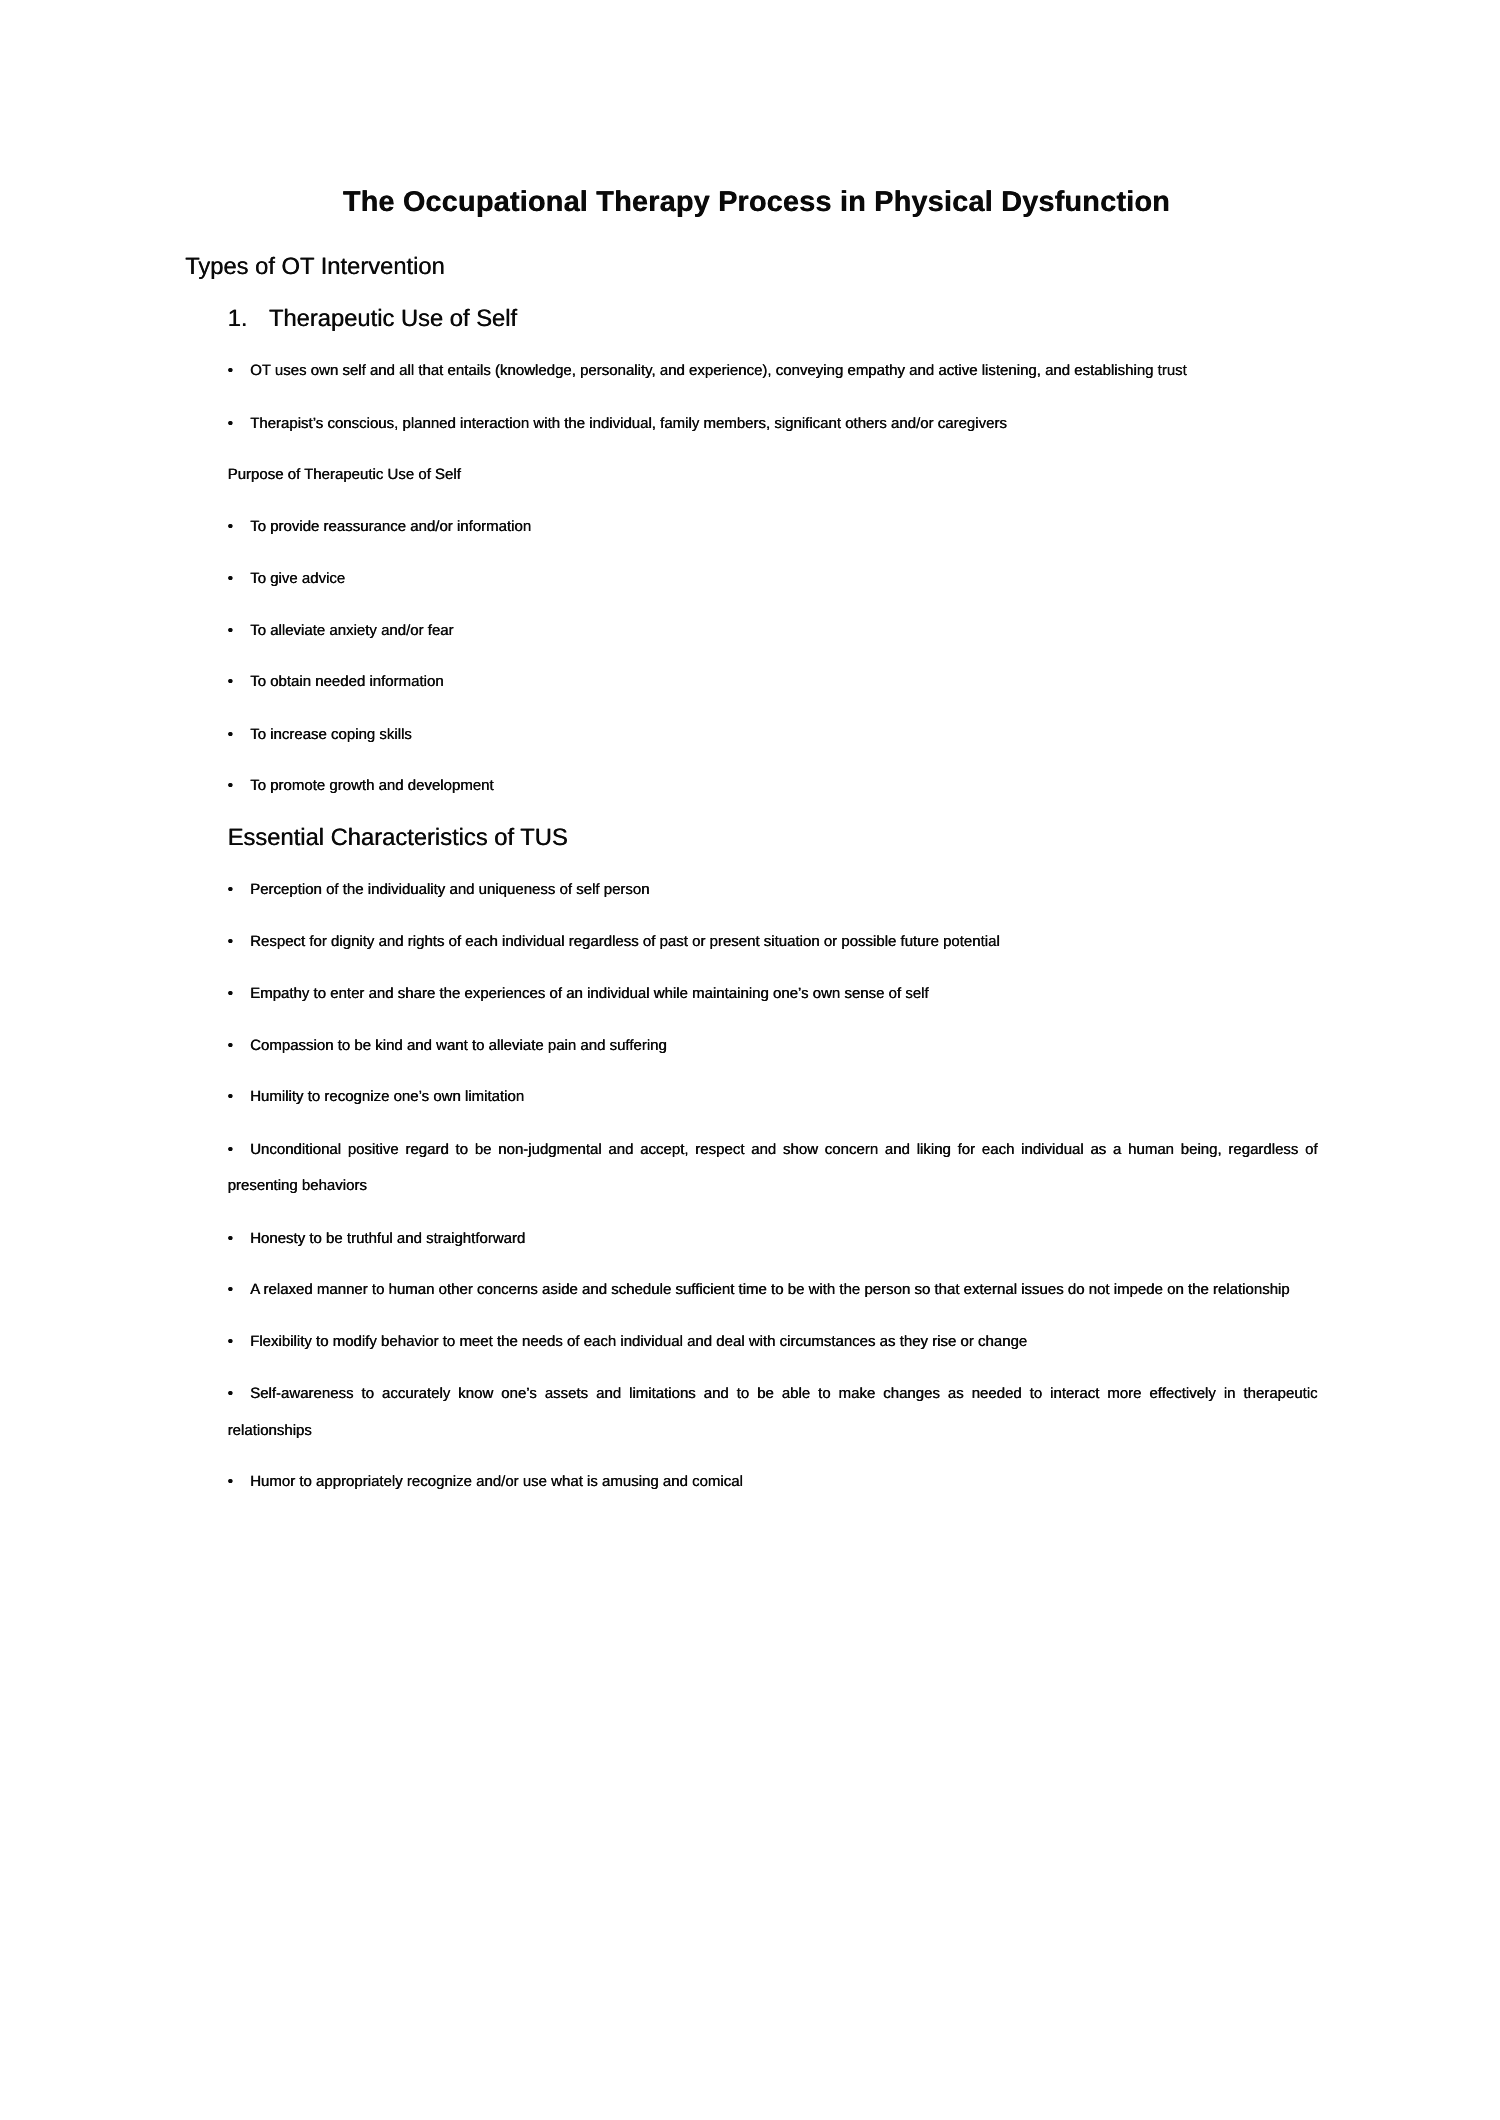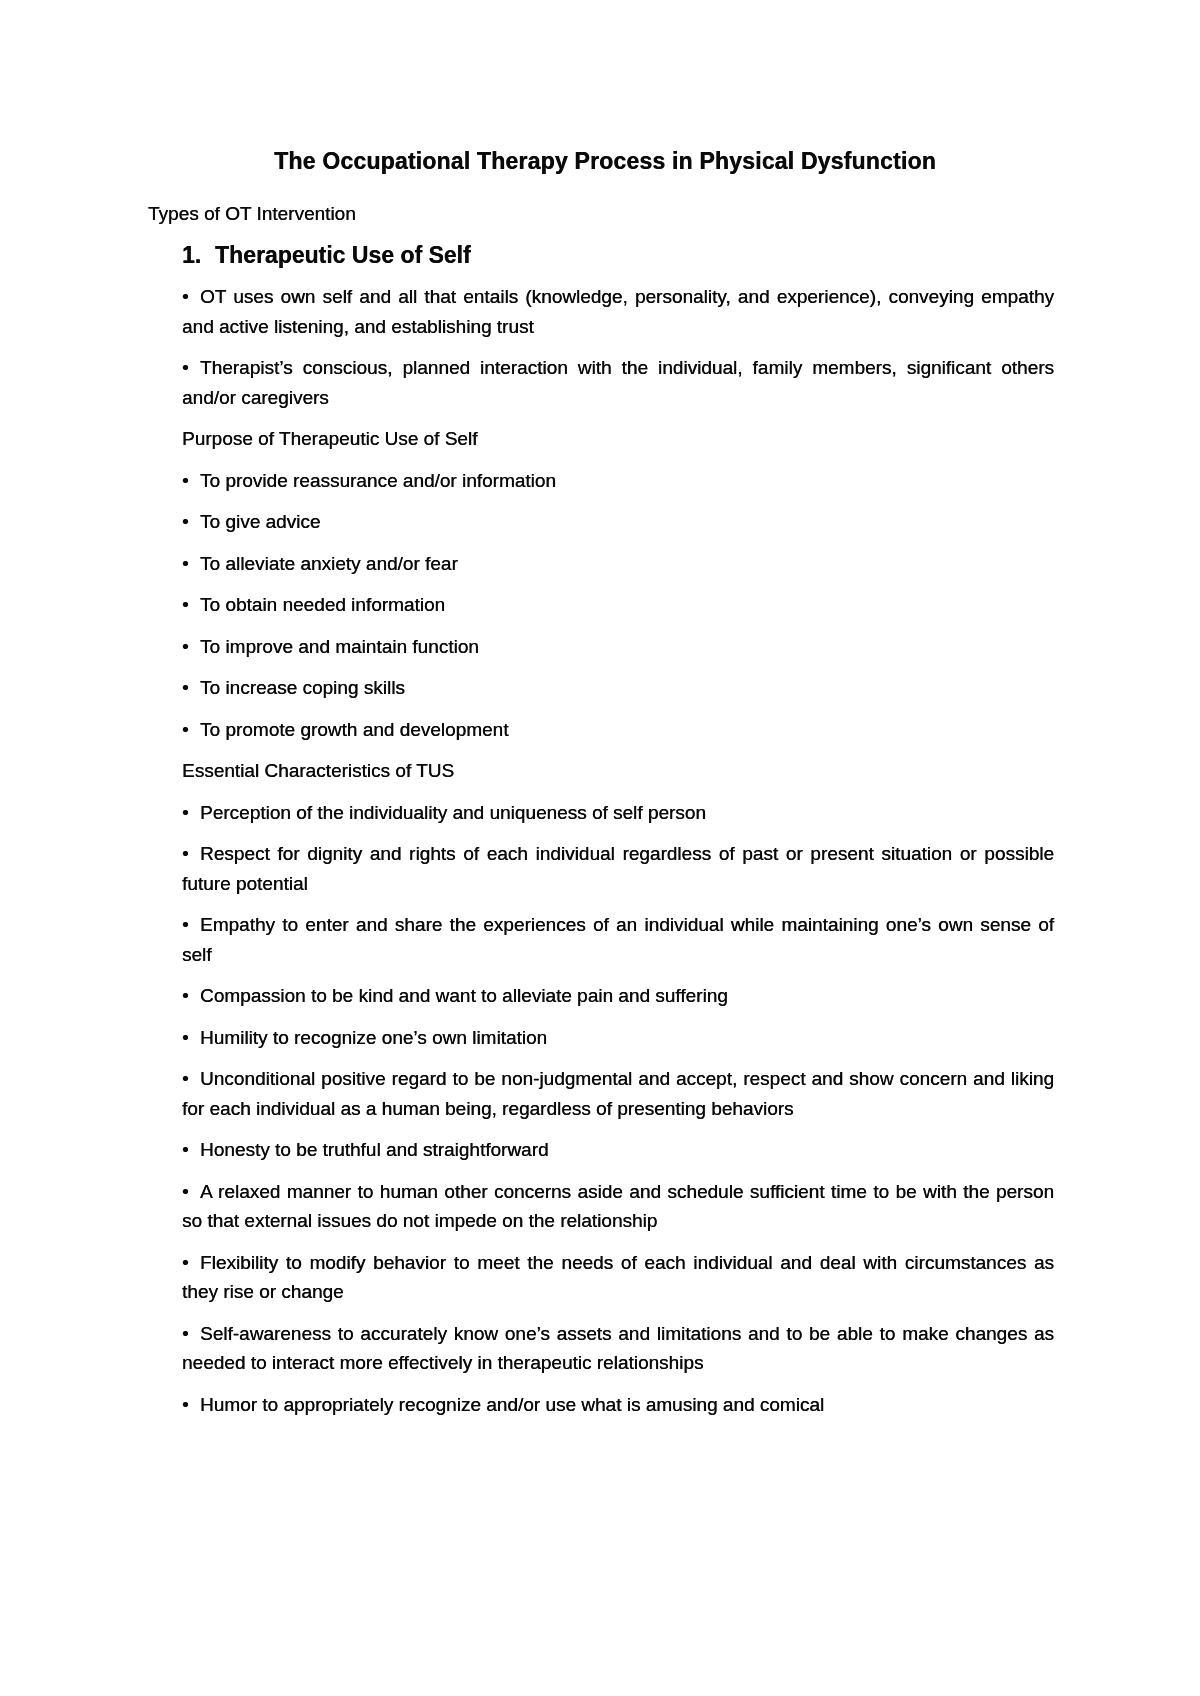--- a/index.html
+++ b/index.html
@@ -25,35 +25,35 @@
   .doc-title {
     font-size: 23px;
     font-weight: 700;
     line-height: 30px;
     text-align: center;
     margin: 0 0 23px 0;
     letter-spacing: 0.2px;
     text-shadow: 0.4px 0 0 currentColor;
   }
   .para {
-    font-size: 19px;
+    font-size: 12px;
     line-height: 29.5px;
     margin: 0 0 12px 0;
     text-shadow: 0.3px 0 0 currentColor;
   }
   .heading {
     font-weight: 400;
     font-size: 19px;
   }
   .indent {
     margin-left: 34px;
   }
   .numbered {
-    font-weight: 700;
-    font-size: 23px;
+    font-weight: 400;
+    font-size: 19px;
   }
   .num {
     display: inline-block;
     width: 33px;
   }
   .bullet {
     text-align: justify;
     width: 872px;
   }
   .bchar {
@@ -80,21 +80,20 @@
     <p class="para subheading indent">Purpose of Therapeutic Use of Self</p>
 
     <p class="para bullet indent"><span class="bchar">•</span><span>To provide reassurance and/or information</span></p>
 
     <p class="para bullet indent"><span class="bchar">•</span><span>To give advice</span></p>
 
     <p class="para bullet indent"><span class="bchar">•</span><span>To alleviate anxiety and/or fear</span></p>
 
     <p class="para bullet indent"><span class="bchar">•</span><span>To obtain needed information</span></p>
 
-    <p class="para bullet indent"><span class="bchar">•</span><span>To improve and maintain function</span></p>
 
     <p class="para bullet indent"><span class="bchar">•</span><span>To increase coping skills</span></p>
 
     <p class="para bullet indent"><span class="bchar">•</span><span>To promote growth and development</span></p>
 
     <p class="para heading indent">Essential Characteristics of TUS</p>
 
     <p class="para bullet indent"><span class="bchar">•</span><span>Perception of the individuality and uniqueness of self person</span></p>
 
     <p class="para bullet indent"><span class="bchar">•</span><span>Respect for dignity and rights of each individual regardless of past or present situation or possible future potential</span></p>

